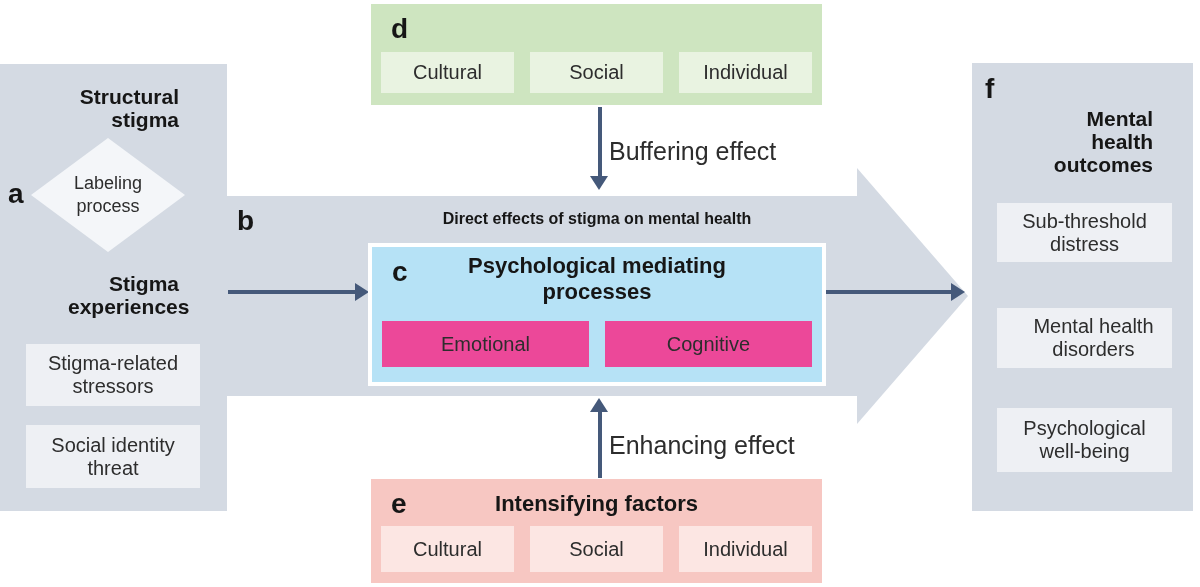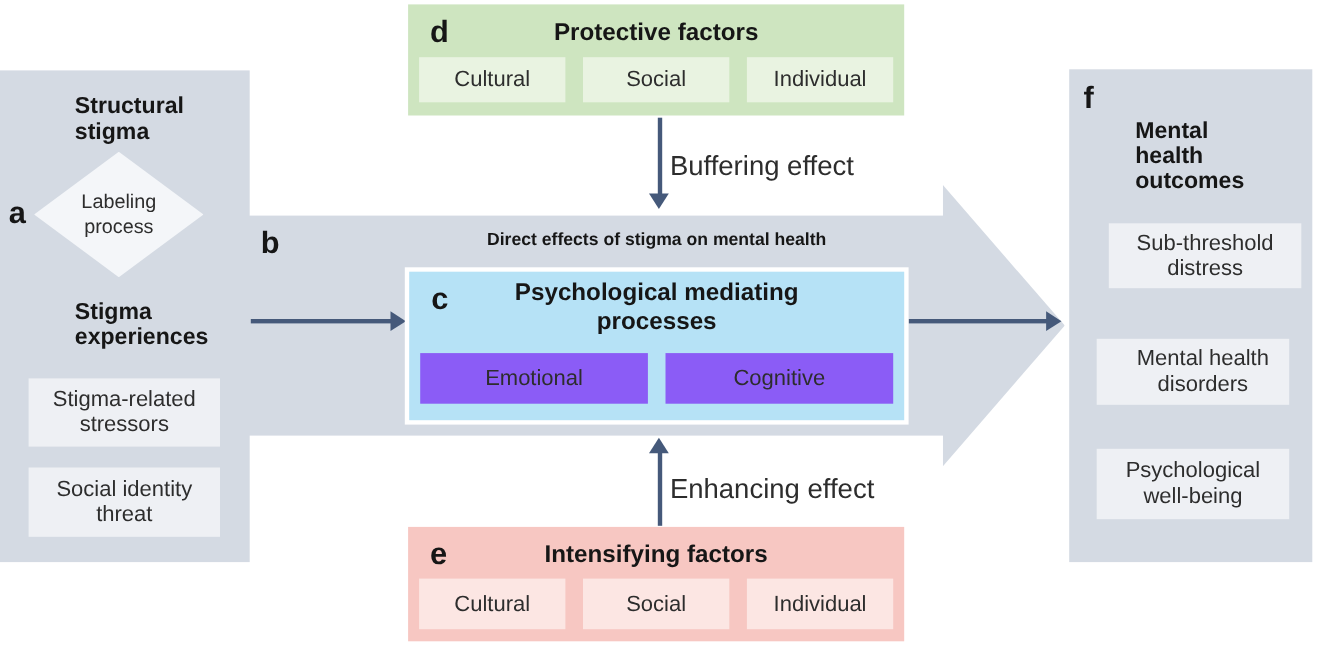--- a/index.html
+++ b/index.html
@@ -15,54 +15,54 @@
   .panel { position:absolute; background:#d4dae3; }
   .panel-left  { left:0;     top:64px; width:227px; height:447px; }
   .panel-right { left:972px; top:63px; width:221px; height:448px; }
   
   .fig-label { position:absolute; font-weight:bold; font-size:28px; line-height:1; color:#161616; }
   .label-a { left:8px;  top:116px; }
   .label-b { left:237px; top:207px; }
   .label-f { left:13px; top:12px; }
   .label-in-box { left:20px; top:11px; }
   
-  .heading { position:absolute; text-align:left; font-weight:bold; font-size:21px; line-height:23px; color:#161616;margin-left:20px; }
+  .heading { position:absolute; text-align:right; font-weight:bold; font-size:21px; line-height:23px; color:#161616;margin-left:20px; }
   .h-structural  { left:48px; right:48px; top:21px; }
   .h-experiences { left:48px; right:48px; top:208px; }
   .h-outcomes    { left:40px; right:40px; top:44px; }
   
   .diamond { position:absolute; left:31px; top:74px; width:154px; height:114px; background:#f4f6f9;
              clip-path:polygon(50% 0,100% 50%,50% 100%,0 50%);
              display:flex; align-items:center; justify-content:center; }
   .diamond span { text-align:center; font-size:18px; line-height:23px; width:110px; }
   
   .white-box { position:absolute; background:#eef0f4; display:flex; align-items:center; justify-content:center;
                text-align:center; font-size:20px; line-height:23px; padding:0 6px; box-sizing:border-box; }
   .lp-box1 { left:26px; top:280px; width:174px; height:62px; }
   .lp-box2 { left:26px; top:361px; width:174px; height:63px; }
-  .rp-box1 { left:25px; top:140px; width:175px; height:59px;margin-left:11px; }
+  .rp-box1 { left:25px; top:140px; width:175px; height:59px; }
   .rp-box2 { left:25px; top:245px; width:175px; height:60px;padding-left:24px; }
   .rp-box3 { left:25px; top:345px; width:175px; height:64px; }
   
   .colorbox { position:absolute; }
   .box-green { left:371px; top:4px;   width:451px; height:101px; background:#cee5c0; }
   .box-blue-wrap { position:absolute; left:368px; top:243px; width:458px; height:143px; background:#ffffff; }
   .box-blue  { position:absolute; left:4px; top:4px; right:4px; bottom:4px; background:#b6e2f6; }
   .box-pink  { left:371px; top:479px; width:451px; height:104px; background:#f7c7c2; }
   .box-title { position:absolute; left:0; right:0; text-align:center; font-weight:bold; font-size:22px; line-height:26px; color:#161616; }
   .t-green { top:12px; }
   .t-blue  { top:6px; left:90px; right:90px; }
   .t-pink  { top:12px; }
   .sub-row { position:absolute; left:10px; right:10px; display:flex; gap:16px; }
   .r-green { top:48px; height:41px; }
   .r-blue  { top:74px; height:46px; }
   .r-pink  { top:47px; height:46px; }
   .sub-box { flex:1; display:flex; align-items:center; justify-content:center; font-size:20px; }
   .s-green { background:#e9f3e1; }
-  .s-blue  { background:#8b5cf6; }
+  .s-blue  { background:#ec4899; }
   .s-pink  { background:#fce6e3; }
   
   .harrow { position:absolute; height:4px; background:#45597a; }
   .harrow::after { content:""; position:absolute; right:-13px; top:-7px; width:0; height:0;
                    border-left:14px solid #45597a; border-top:9px solid transparent; border-bottom:9px solid transparent; }
   .harrow-left  { left:228px; top:290px; width:128px; }
   .harrow-right { left:826px; top:290px; width:126px; }
   .varrow { position:absolute; width:4px; background:#45597a; }
   .varrow-down { left:598px; top:107px; height:70px; }
   .varrow-down::after { content:""; position:absolute; bottom:-13px; left:-8px; width:0; height:0;
@@ -101,21 +101,20 @@
 
   <div class="harrow harrow-left"></div>
   <div class="harrow harrow-right"></div>
   <div class="varrow varrow-down"></div>
   <div class="varrow varrow-up"></div>
   <span class="effect-label l-buffering">Buffering effect</span>
   <span class="effect-label l-enhancing">Enhancing effect</span>
 
   <section class="colorbox box-green">
     <span class="fig-label label-in-box">d</span>
-    <div class="box-title t-green">Protective factors</div>
     <div class="sub-row r-green">
       <div class="sub-box s-green">Cultural</div>
       <div class="sub-box s-green">Social</div>
       <div class="sub-box s-green">Individual</div>
     </div>
   </section>
 
   <div class="box-blue-wrap">
     <section class="box-blue">
       <span class="fig-label label-in-box">c</span>

